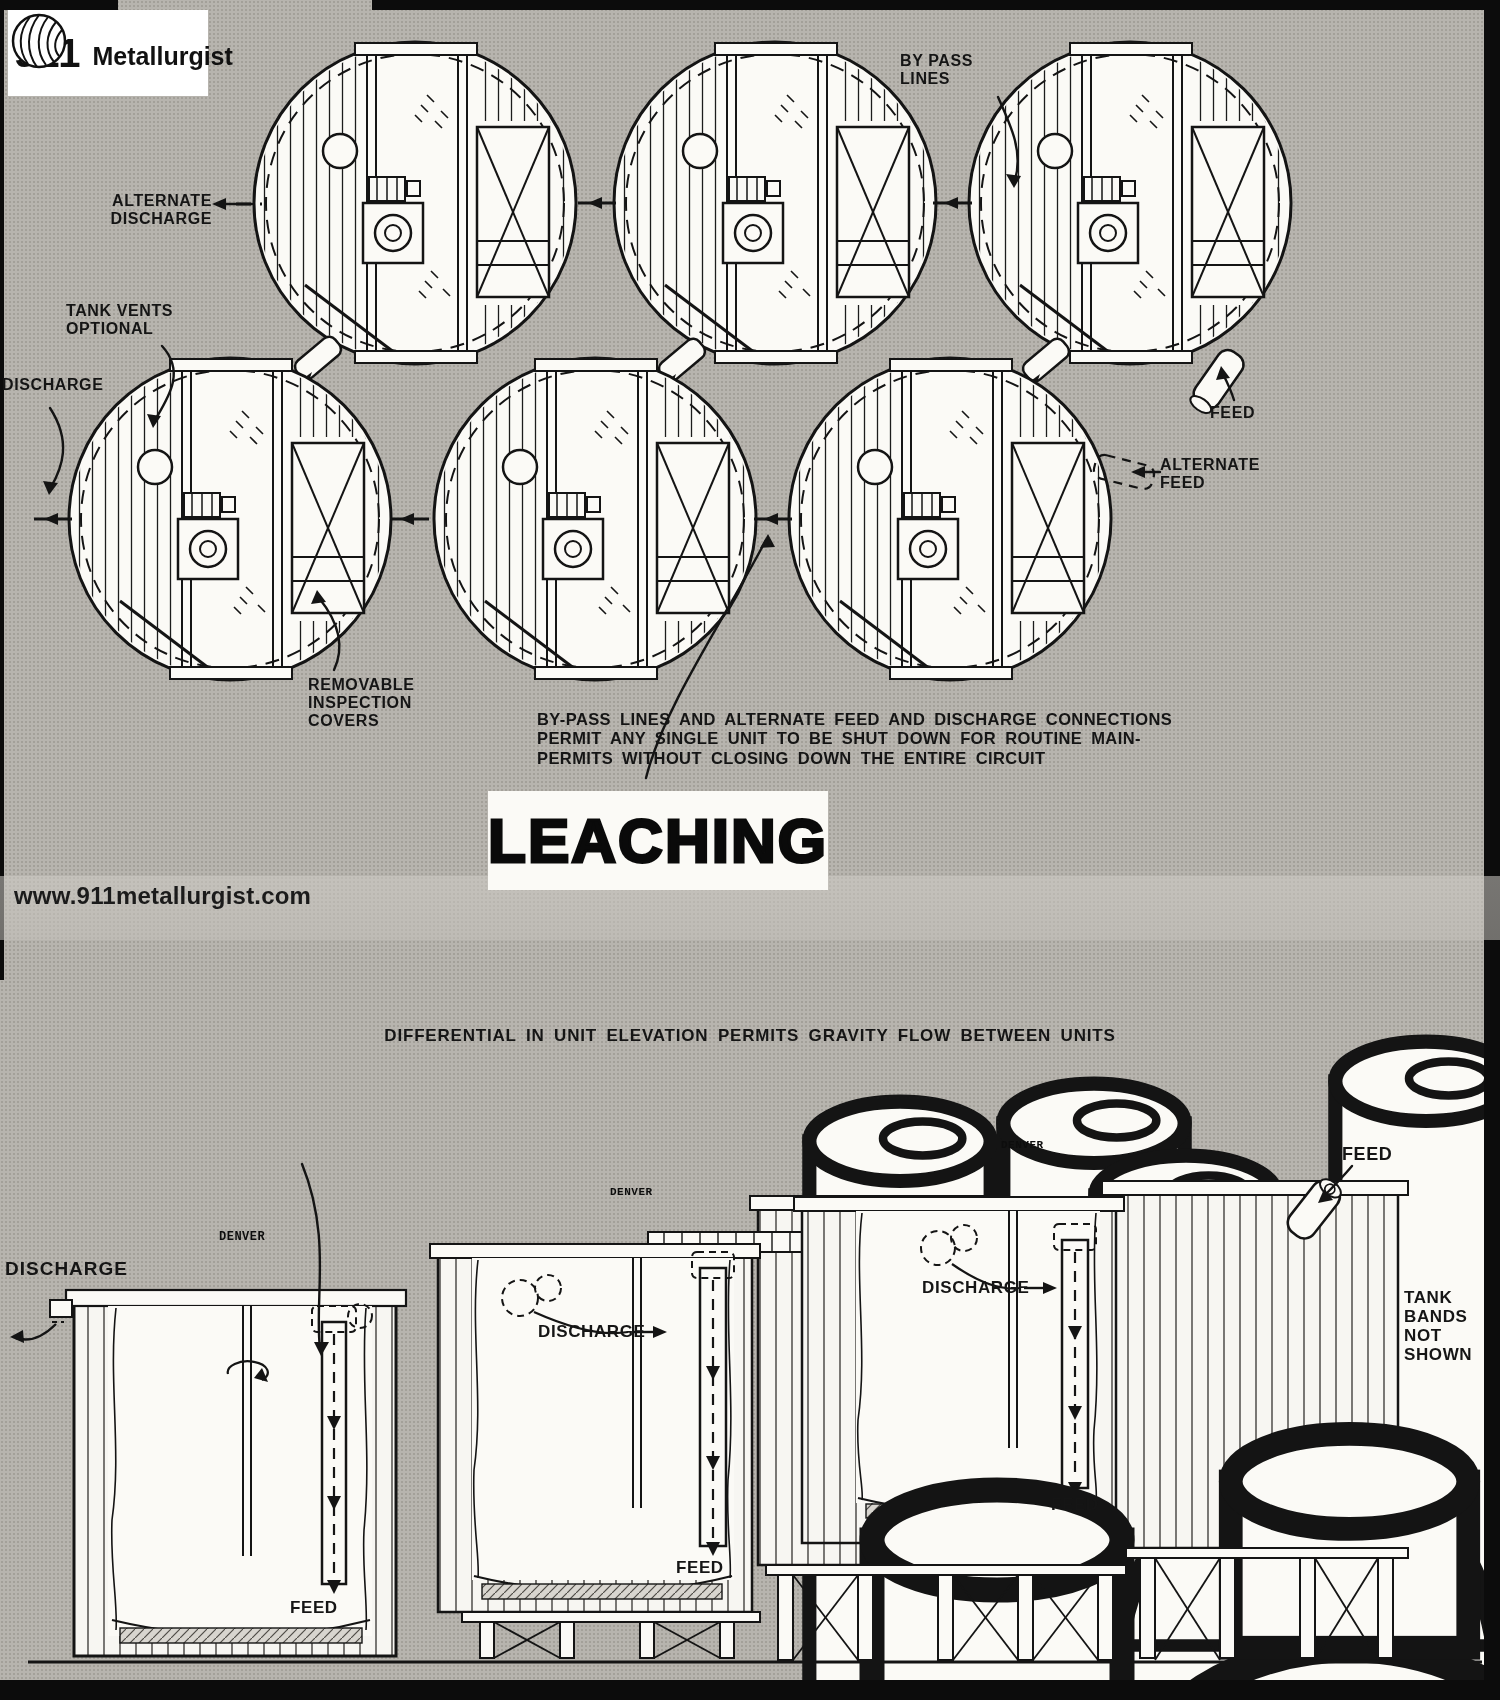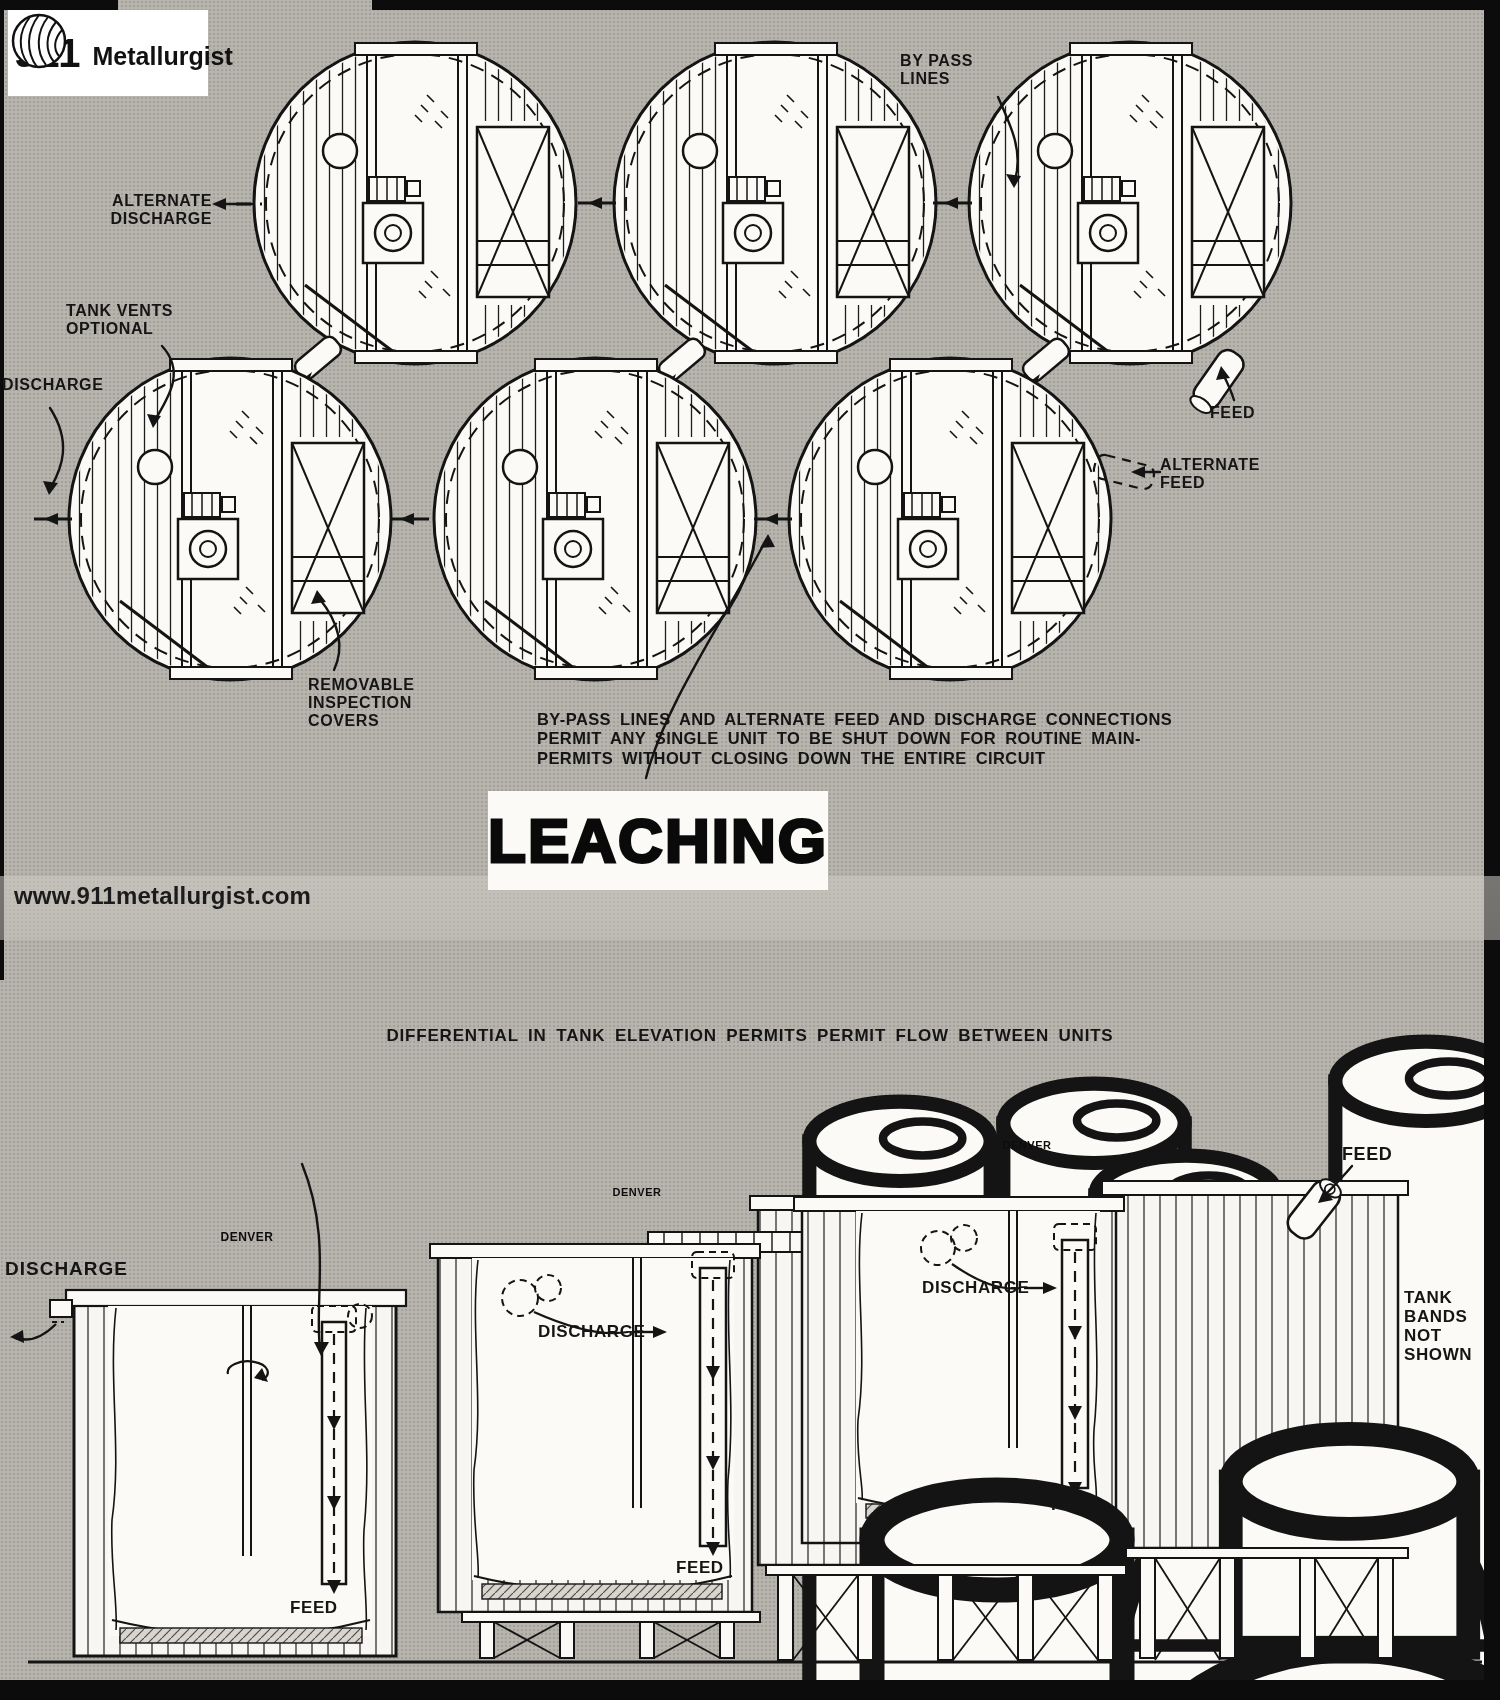--- a/index.html
+++ b/index.html
@@ -32,22 +32,23 @@
   .siteband{position:absolute;left:0;top:876px;width:1500px;height:64px;
     background:linear-gradient(#cfccc6,#c4c1bb);opacity:.55;}
   .website{position:absolute;left:14px;top:882px;font-size:24px;font-weight:bold;color:#1b1b1b;letter-spacing:0.2px;}
   .logo{
     position:absolute;left:8px;top:10px;width:200px;height:86px;background:#ffffff;
     display:flex;align-items:center;padding-left:6px;box-sizing:border-box;
   }
   .logo .num{font-size:40px;font-weight:bold;letter-spacing:1px;color:#111;}
   .logo .nm{font-size:25px;font-weight:bold;color:#111;margin-left:11px;margin-top:6px;}
   .denver{
-    position:absolute;font-weight:bold;color:#0d0d0d;text-align:center;
+    position:absolute;font-weight:bold;color:#0d0d0d;text-align:left;
     letter-spacing:0.5px;
+    font-family:Liberation Mono, monospace;
   }
 </style>
 </head>
 <body>
 
 <div class="canvas">
 
 <svg width="1500" height="1700" viewBox="0 0 1500 1700">
   <defs>
     <pattern id="hatchV" width="13" height="12" patternUnits="userSpaceOnUse">
@@ -442,21 +443,21 @@
 COVERS</div>
 <div class="lbl caption" style="left:537px;top:710px;width:650px;">BY-PASS LINES AND ALTERNATE FEED AND DISCHARGE CONNECTIONS
 PERMIT ANY SINGLE UNIT TO BE SHUT DOWN FOR ROUTINE MAIN-
 PERMITS WITHOUT CLOSING DOWN THE ENTIRE CIRCUIT</div>
 
 <div class="titleband">
   <span>LEACHING</span>
 </div>
 <div class="website">www.911metallurgist.com</div>
 
-<div class="lbl heading" style="left:250px;top:1026px;width:1000px;">DIFFERENTIAL IN TANK ELEVATION PERMITS PERMIT FLOW BETWEEN UNITS</div>
+<div class="lbl heading" style="left:250px;top:1026px;width:1000px;">DIFFERENTIAL IN UNIT ELEVATION PERMITS GRAVITY FLOW BETWEEN UNITS</div>
 <div class="lbl big-discharge" style="left:5px;top:1258px;">DISCHARGE</div>
 <div class="lbl" style="left:538px;top:1322px;font-size:17px;">DISCHARGE</div>
 <div class="lbl" style="left:922px;top:1278px;font-size:17px;">DISCHARGE</div>
 <div class="lbl" style="left:290px;top:1598px;font-size:17px;">FEED</div>
 <div class="lbl" style="left:676px;top:1558px;font-size:17px;">FEED</div>
 <div class="lbl" style="left:1051px;top:1495px;font-size:17px;">FEED</div>
 <div class="lbl" style="left:1342px;top:1144px;font-size:18px;">FEED</div>
 <div class="lbl ctr" style="left:1404px;top:1288px;width:92px;font-size:17px;">TANK
 BANDS
 NOT

